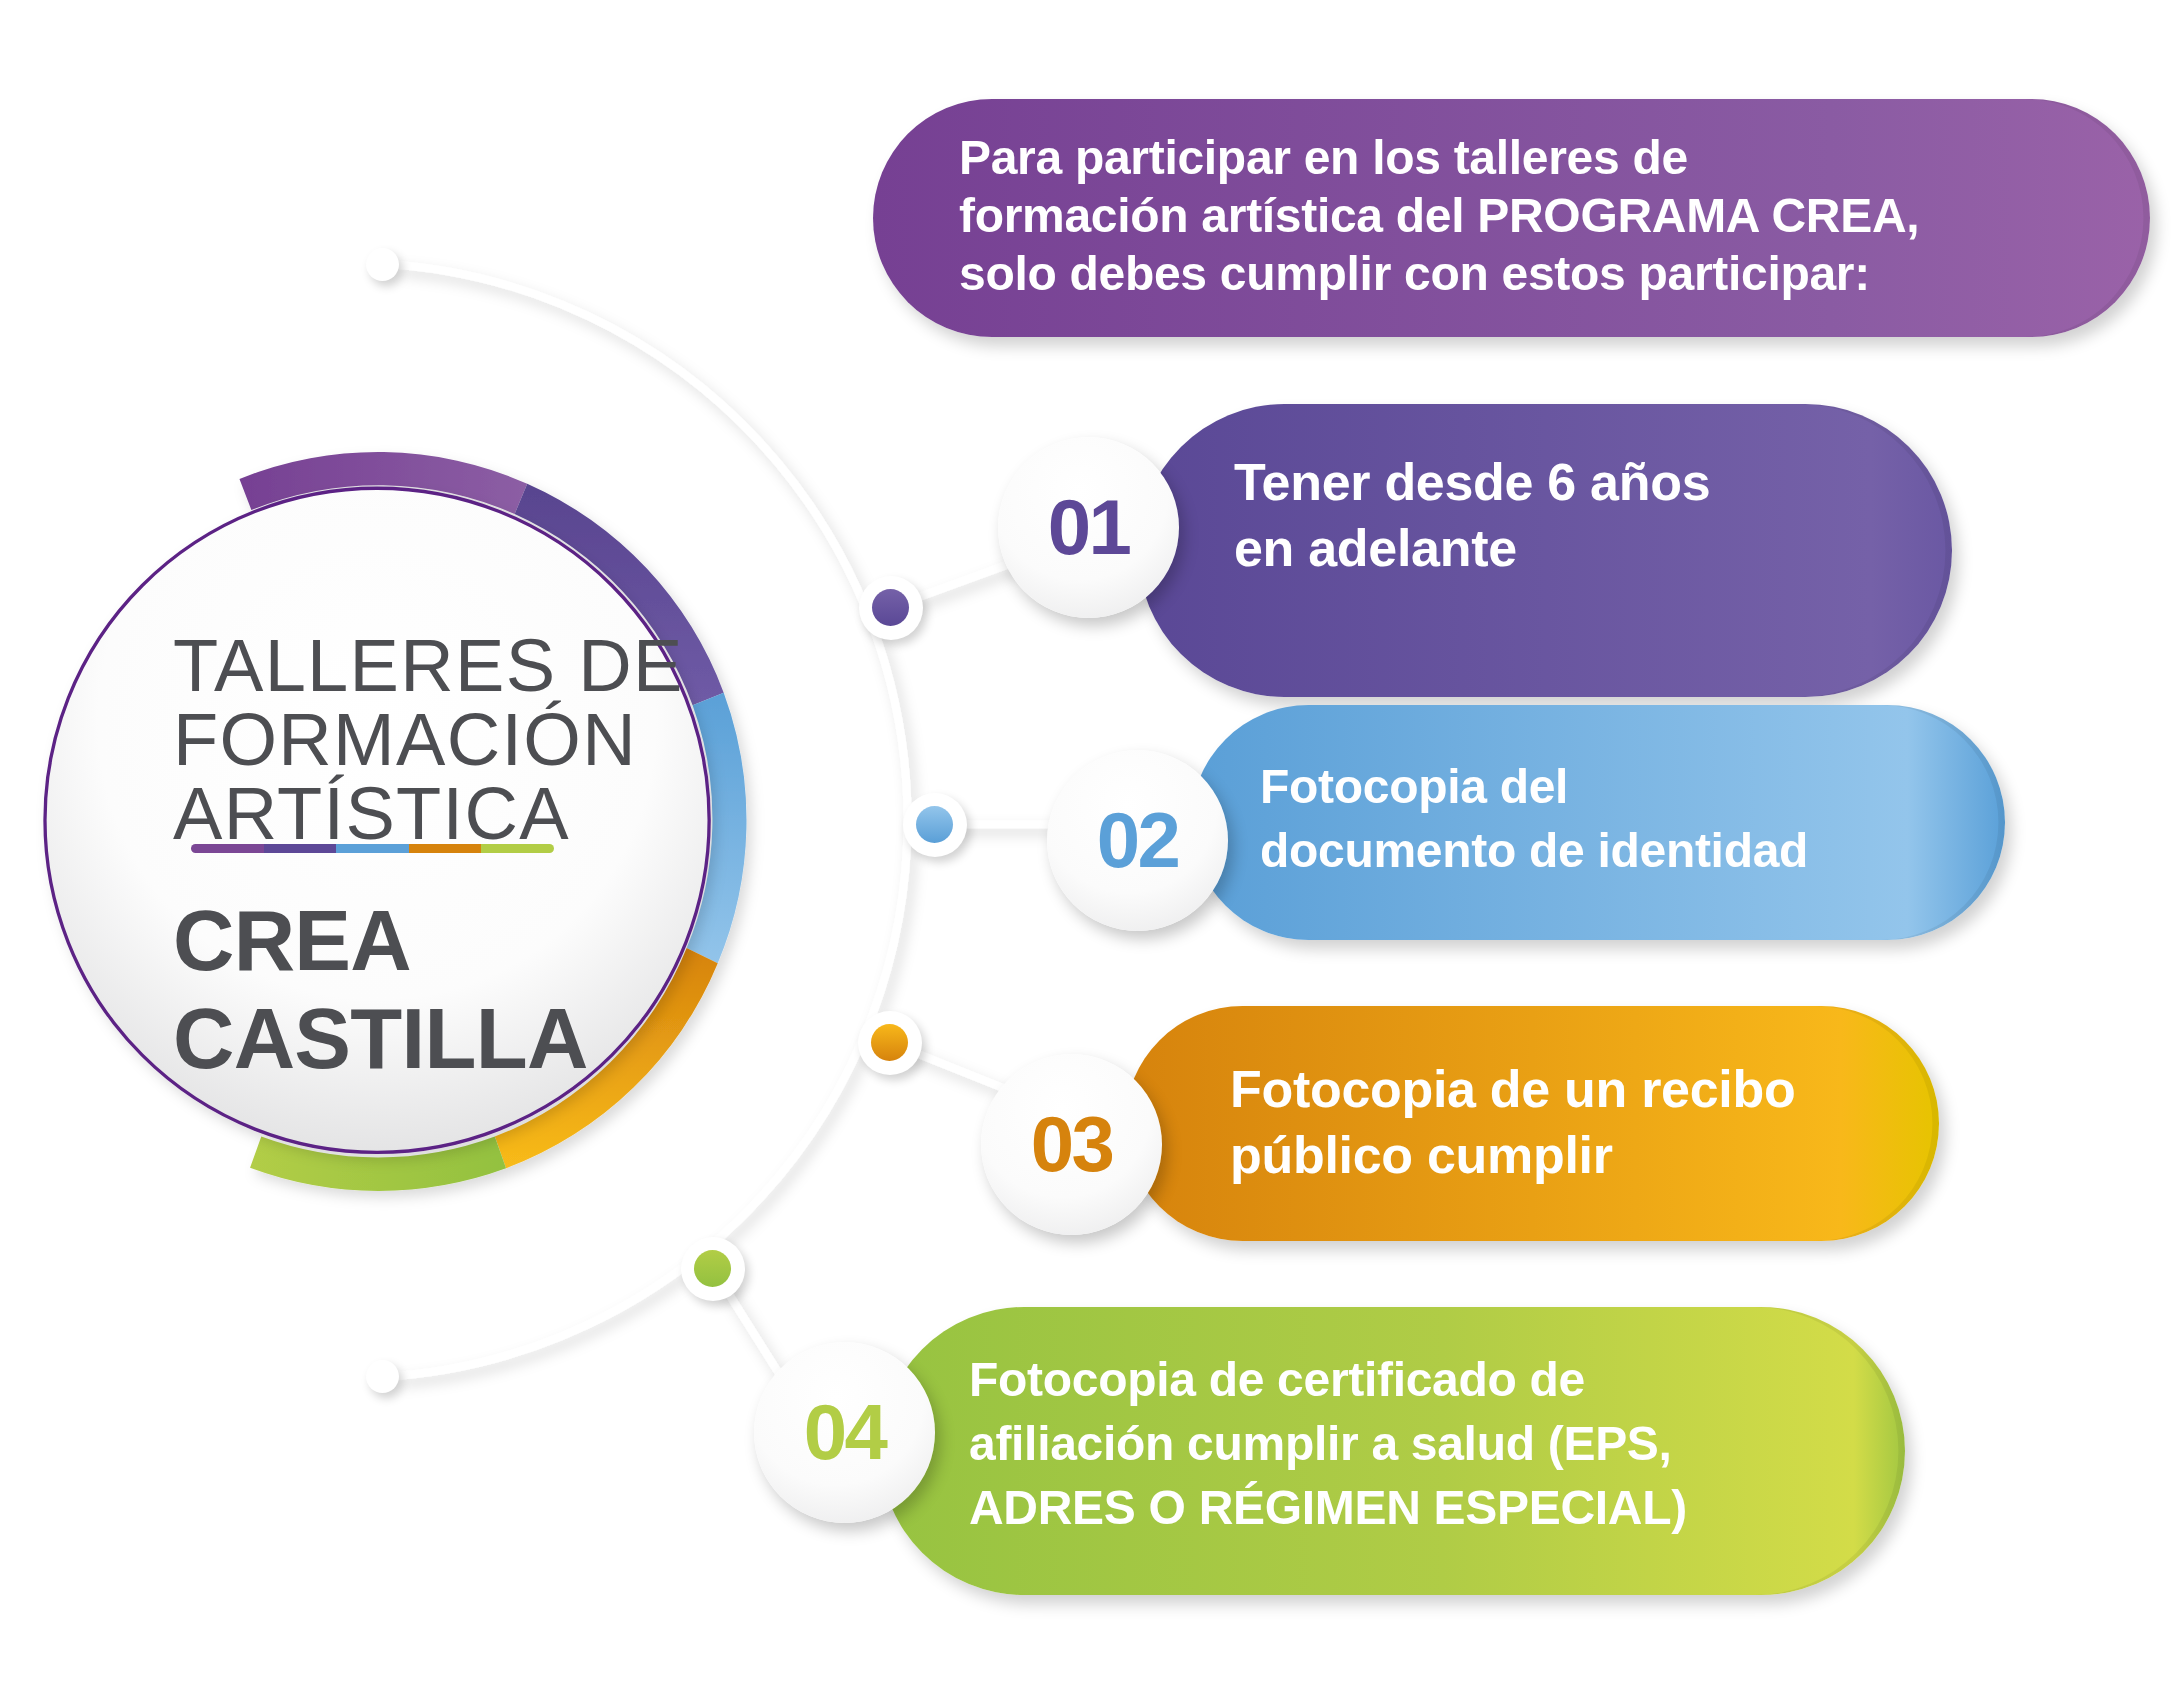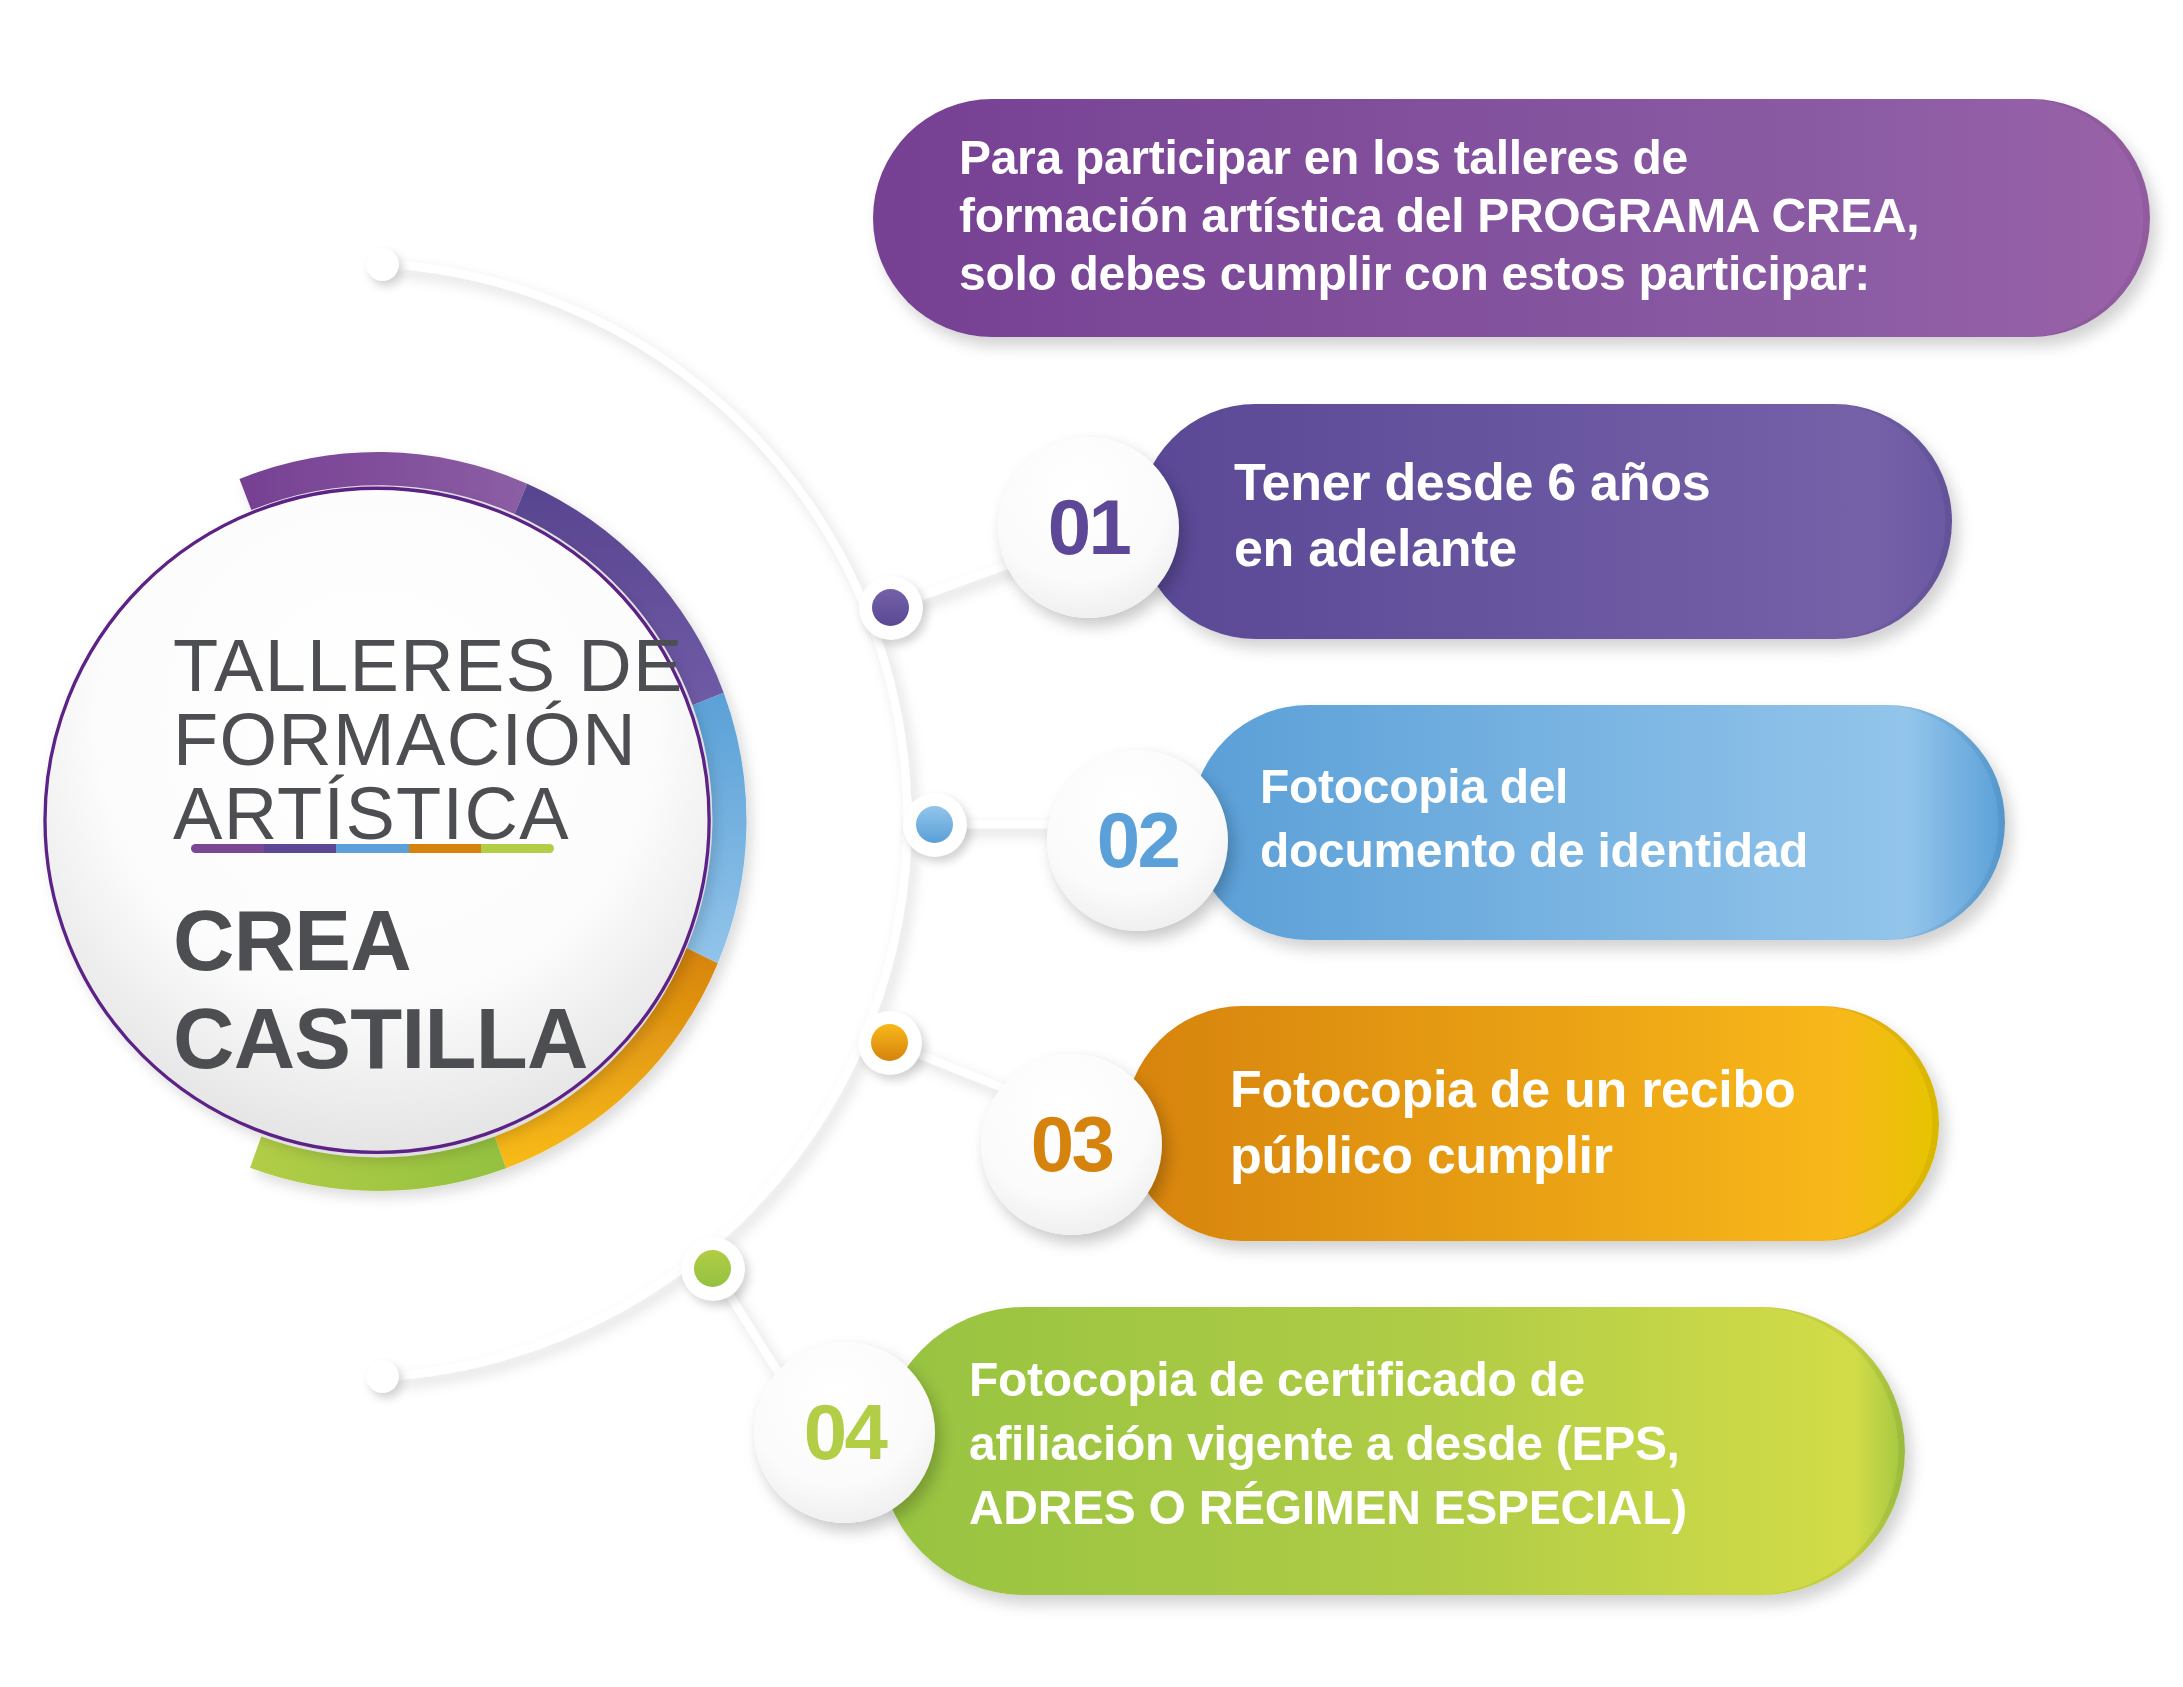--- a/index.html
+++ b/index.html
@@ -120,21 +120,21 @@
 
 <div class="pill" style="left:873px; top:99px; width:1277px; height:238px; background:linear-gradient(90deg,#764093 0%,#8a5ba3 75%,#9a62a8 100%);">
   <div class="rim"></div>
   <div class="pill-text banner-text" style="left:86px; top:30px;">
     <div>Para participar en los talleres de</div>
     <div>formación artística del PROGRAMA CREA,</div>
     <div>solo debes cumplir con estos participar:</div>
   </div>
 </div>
 
-<div class="pill" style="left:1138px; top:404px; width:814px; height:235px; background:linear-gradient(90deg,#5a4896 0%,#7561a8 90%,#6a58a3 100%);">
+<div class="pill" style="left:1138px; top:404px; width:814px; height:293px; background:linear-gradient(90deg,#5a4896 0%,#7561a8 90%,#6a58a3 100%);">
   <div class="rim"></div>
   <div class="pill-text item-text" style="left:96px; top:45px;">
     <div>Tener desde 6 años</div>
     <div>en adelante</div>
   </div>
 </div>
 <div class="num" style="left:998px; top:437px;">
   <span style="color:#5d4897">01</span>
 </div>
 
@@ -157,21 +157,21 @@
   </div>
 </div>
 <div class="num" style="left:981px; top:1054px;">
   <span style="color:#d6830d">03</span>
 </div>
 
 <div class="pill" style="left:880px; top:1307px; width:1025px; height:288px; background:linear-gradient(90deg,#97c341 0%,#b0cc46 55%,#d3dc48 95%,#a2c742 100%);">
   <div class="rim"></div>
   <div class="pill-text item-text small" style="left:89px; top:41px;">
     <div>Fotocopia de certificado de</div>
-    <div>afiliación vigente a desde (EPS,</div>
+    <div>afiliación cumplir a salud (EPS,</div>
     <div>ADRES O RÉGIMEN ESPECIAL)</div>
   </div>
 </div>
 <div class="num" style="left:754px; top:1342px;">
   <span style="color:#b2cd46">04</span>
 </div>
 
 <div class="dot-ring" style="left:859px; top:576px;">
   <div class="dot" style="background:linear-gradient(180deg,#7561a8,#5a4896);"></div>
 </div>

